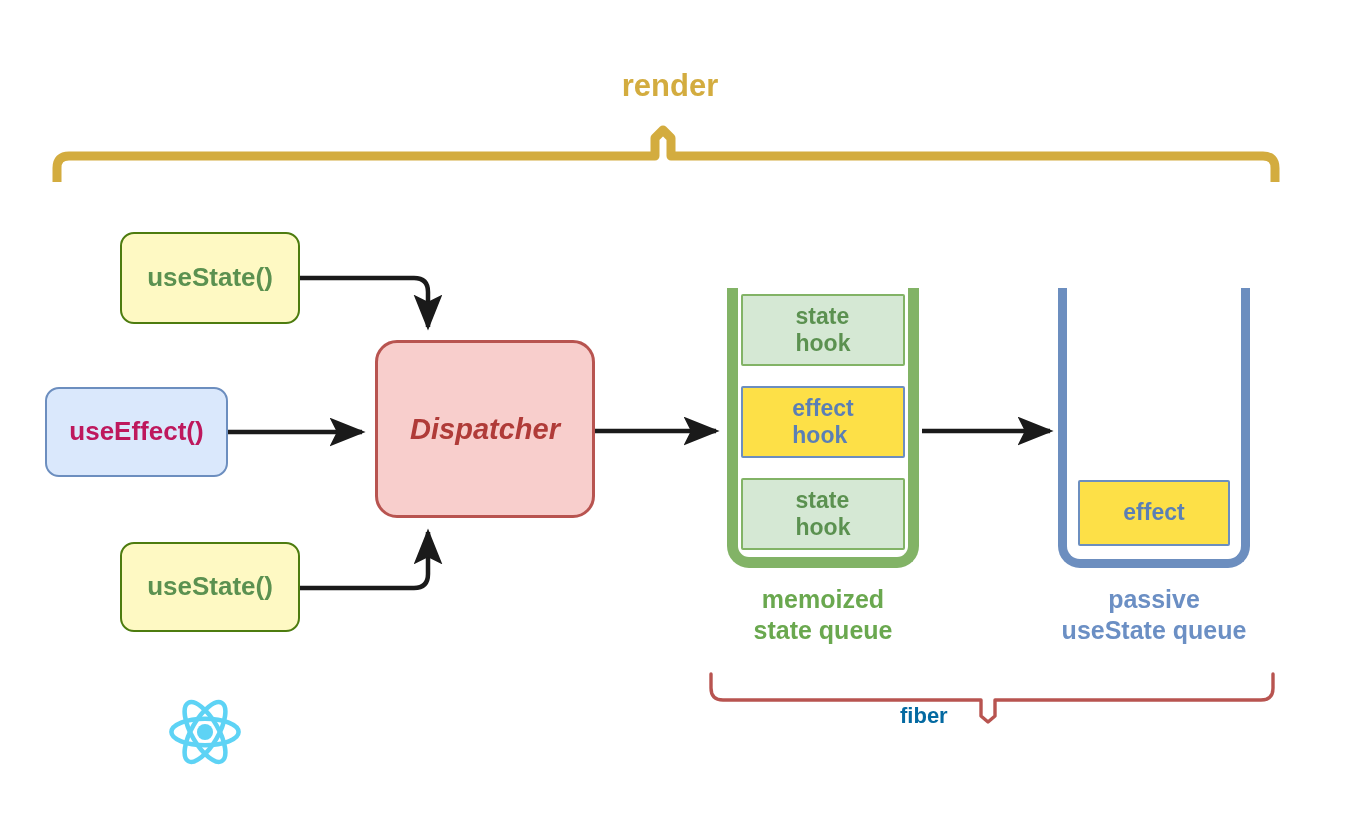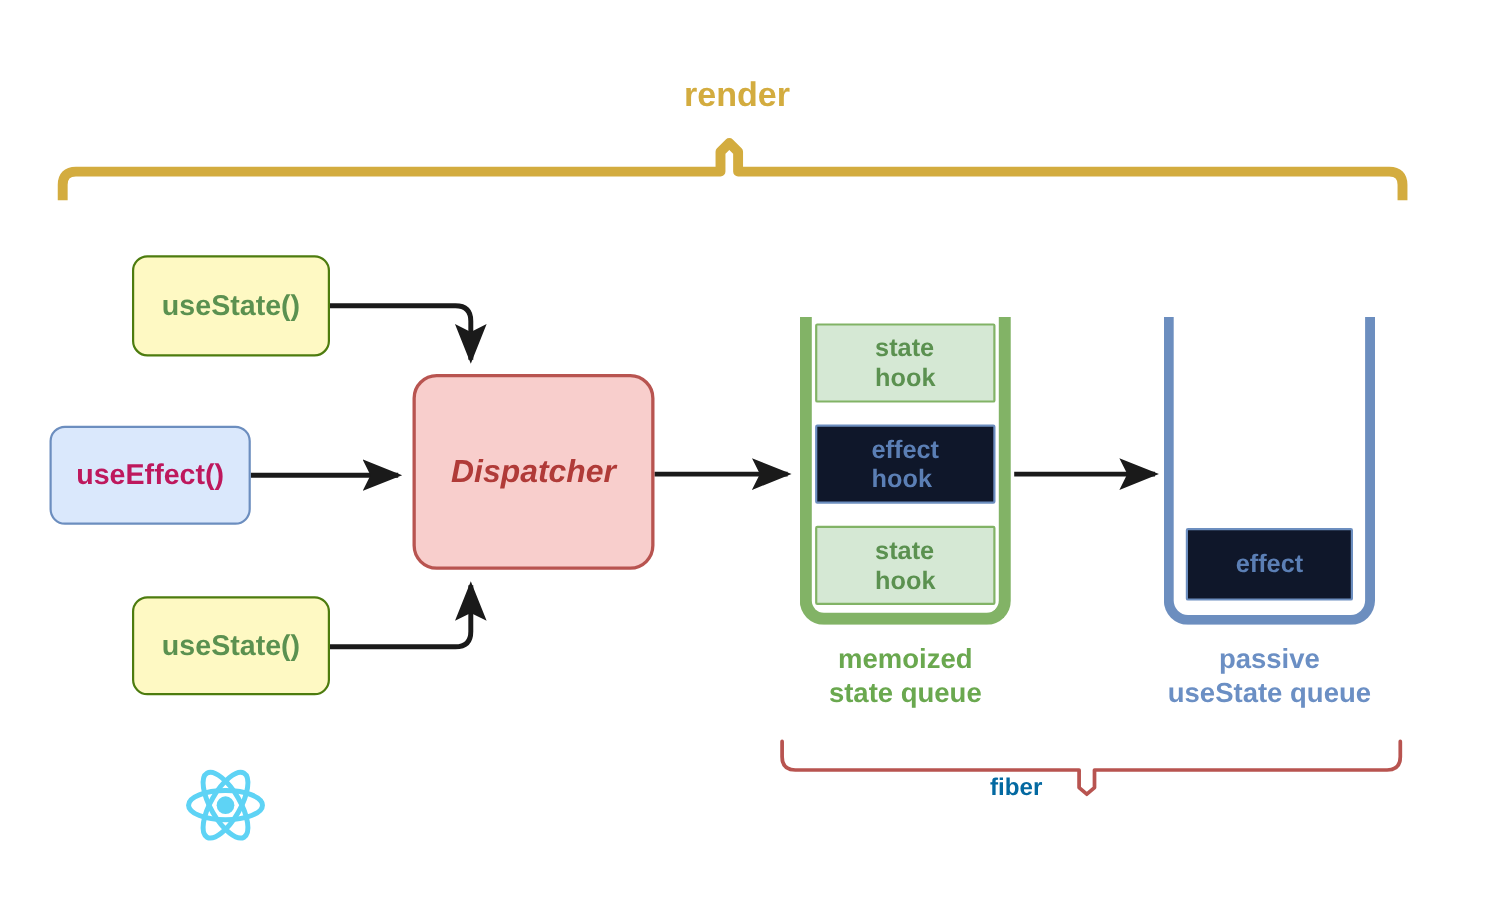--- a/index.html
+++ b/index.html
@@ -94,21 +94,21 @@
     align-items: center;
     justify-content: center;
     text-align: left;
     font-weight: bold;
     font-size: 23px;
     line-height: 1.18;
     white-space: pre-line;
     border-radius: 2px;
   }
   .queue-item.green { background: #d5e8d4; border: 2px solid #82b366; color: #5b9150; }
-  .queue-item.blue  { background: #0f172a; border: 2px solid #6c8ebf; color: #5b7fb5; }
+  .queue-item.blue  { background: #fde047; border: 2px solid #6c8ebf; color: #5b7fb5; }
 
   #state-hook-1 { left: 741px; top: 294px; width: 164px; height: 72px; }
   #effect-hook  { left: 741px; top: 386px; width: 164px; height: 72px; }
   #state-hook-2 { left: 741px; top: 478px; width: 164px; height: 72px; }
   #effect-item  { left: 1078px; top: 480px; width: 152px; height: 66px; }
 
   
   .queue-caption {
     position: absolute;
     text-align: center;

